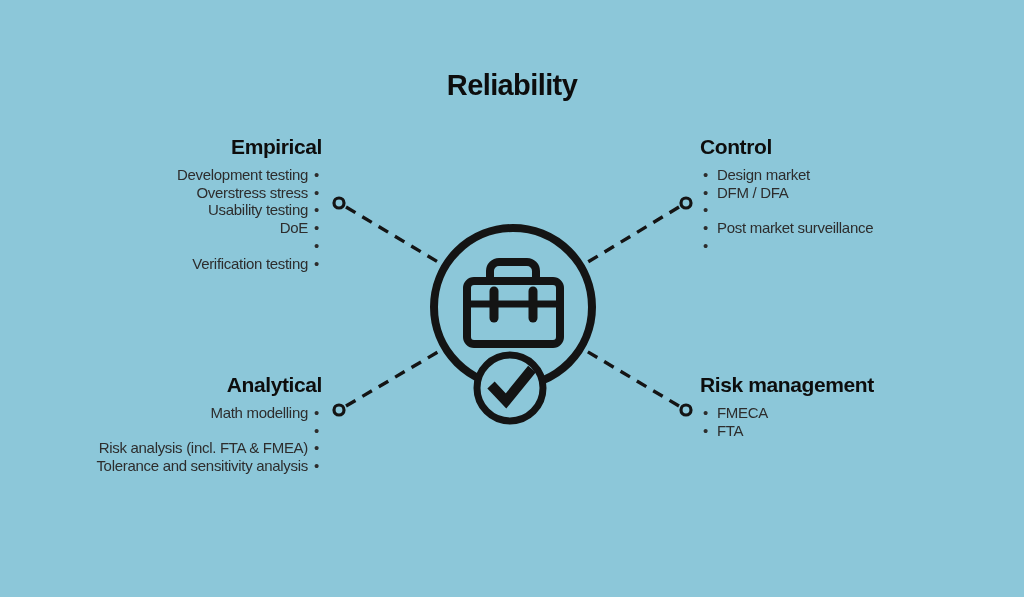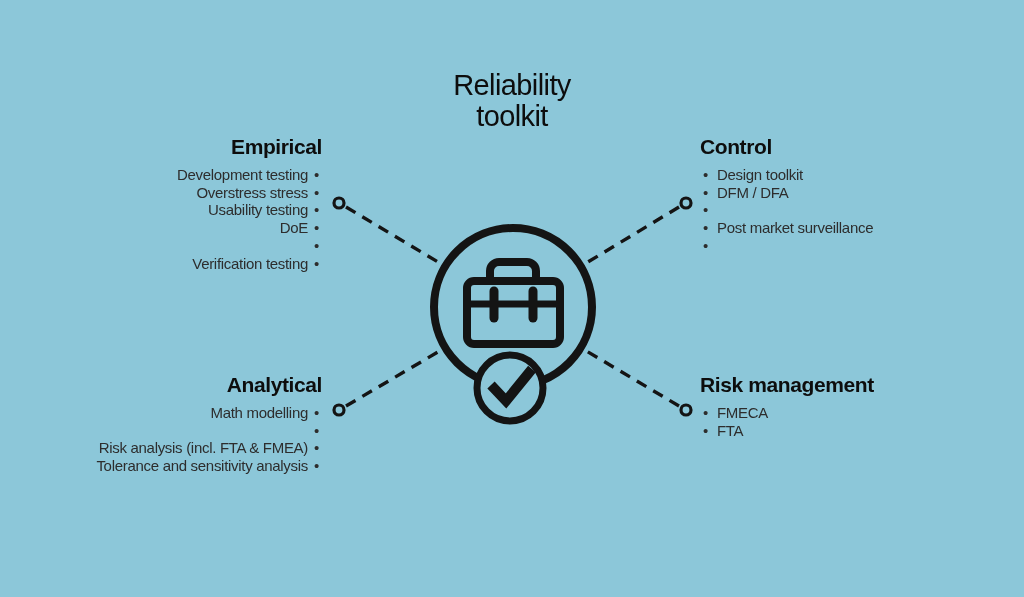--- a/index.html
+++ b/index.html
@@ -15,21 +15,21 @@
     overflow: hidden;
   }
   .title {
     position: absolute;
     left: 362px;
     top: 70px;
     width: 300px;
     text-align: center;
     font-size: 29px;
     line-height: 31px;
-    font-weight: normal;
+    font-weight: bold;
     letter-spacing: -0.6px;
     color: var(--heading, #0D0D0D);
   }
   .overlay {
     position: absolute;
     left: 0; top: 0;
     width: 1024px; height: 597px;
     pointer-events: none;
   }
   .section { position: absolute; }
@@ -68,21 +68,20 @@
   .ring  { stroke: var(--ink, #141414); fill: none; stroke-width: 3.2; }
   .fillbg{ fill: var(--background, #8CC7D9); }
 </style>
 </head>
 <body>
 
 <div class="canvas">
 
   <div class="title">
     <span>Reliability</span><br>
-    <span>toolkit</span>
   </div>
 
   <div class="section sec-top sec-left">
     <h2>Empirical</h2>
     <div class="items">
       <div class="item">
         <span class="item-text">Development testing</span>
         <span class="bullet">•</span>
       </div>
       <div class="item">
@@ -105,21 +104,21 @@
         <span class="bullet">•</span>
       </div>
     </div>
   </div>
 
   <div class="section sec-top sec-right">
     <h2>Control</h2>
     <div class="items">
       <div class="item">
         <span class="bullet">•</span>
-        <span class="item-text">Design toolkit</span>
+        <span class="item-text">Design market</span>
       </div>
       <div class="item">
         <span class="bullet">•</span>
         <span class="item-text">DFM / DFA</span>
       </div>
       <div class="item">
         <span class="bullet">•</span>
       </div>
       <div class="item">
         <span class="bullet">•</span>

